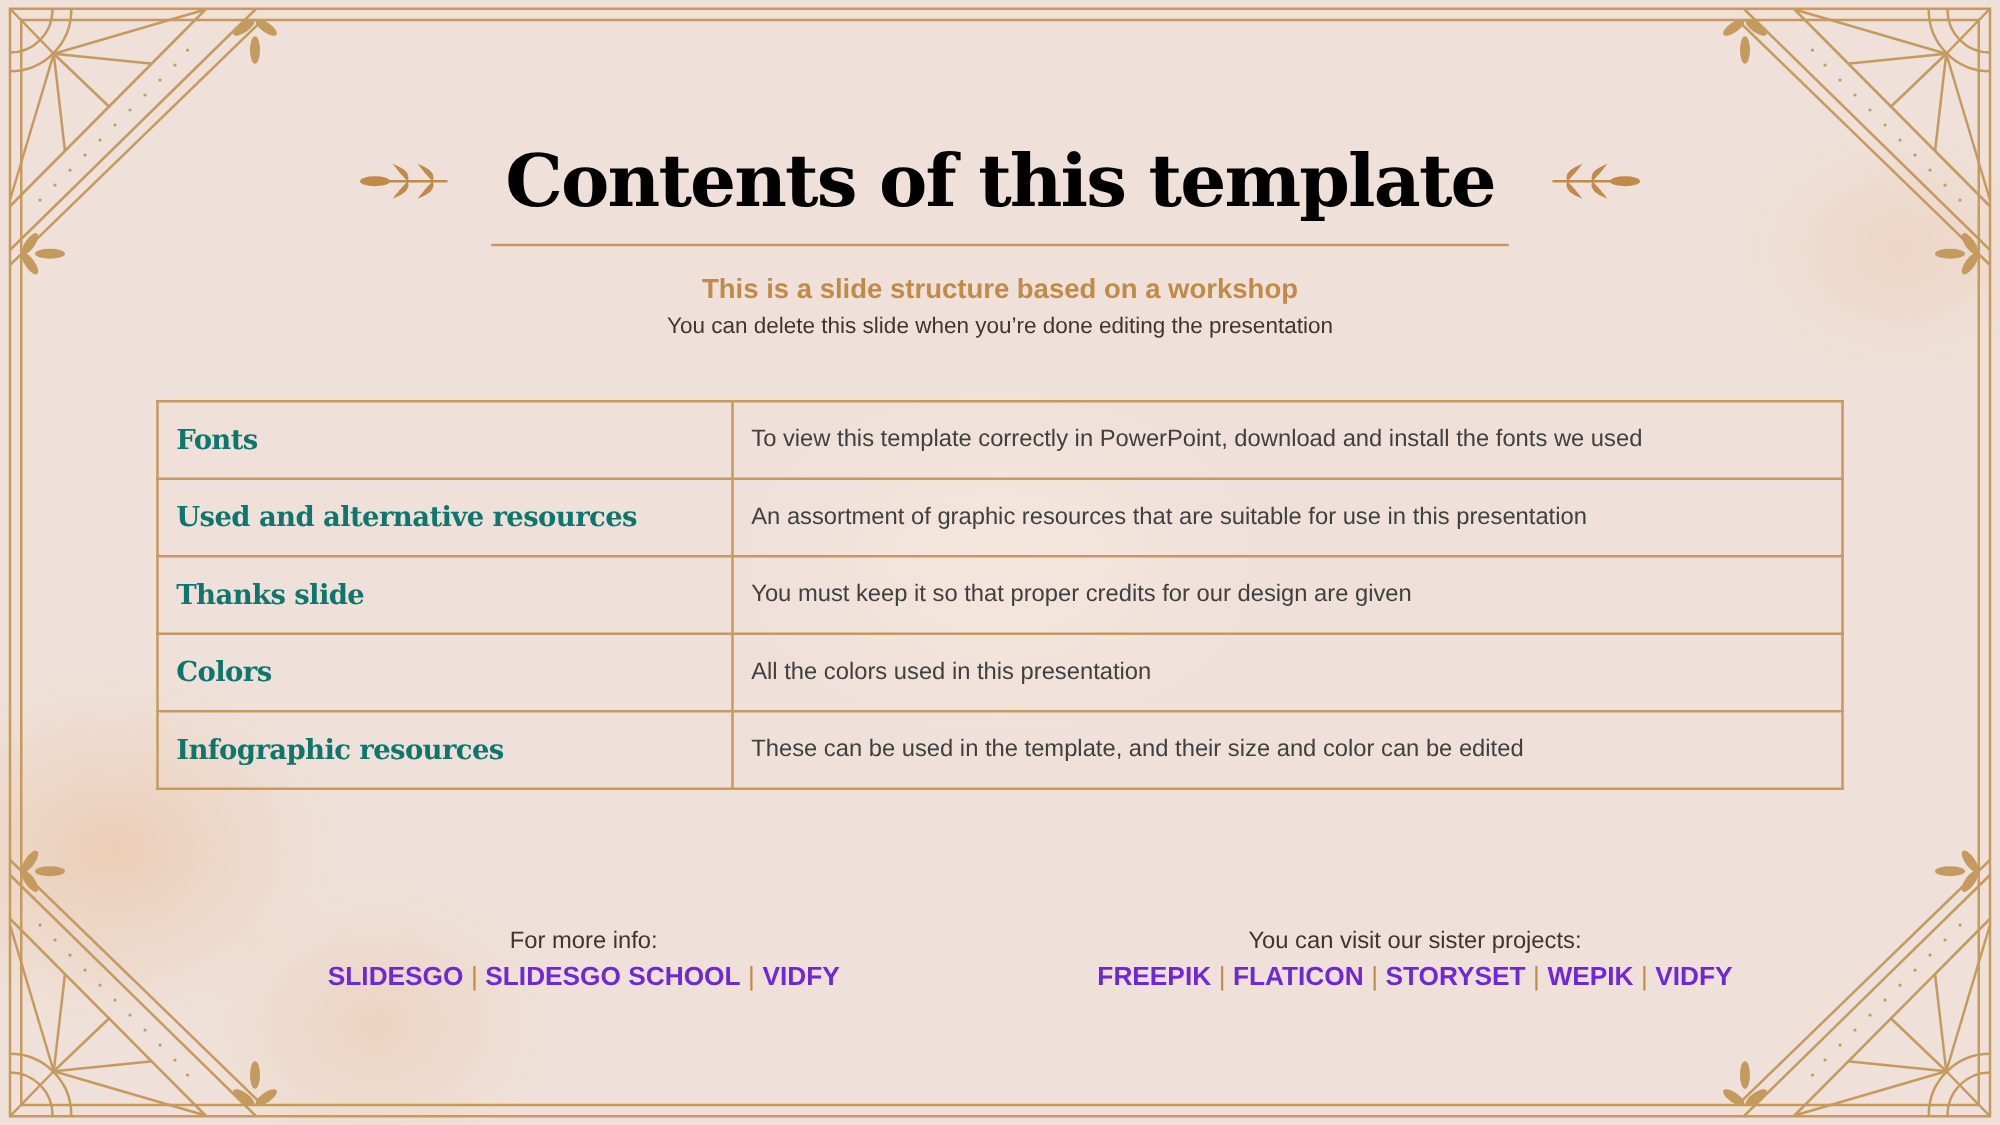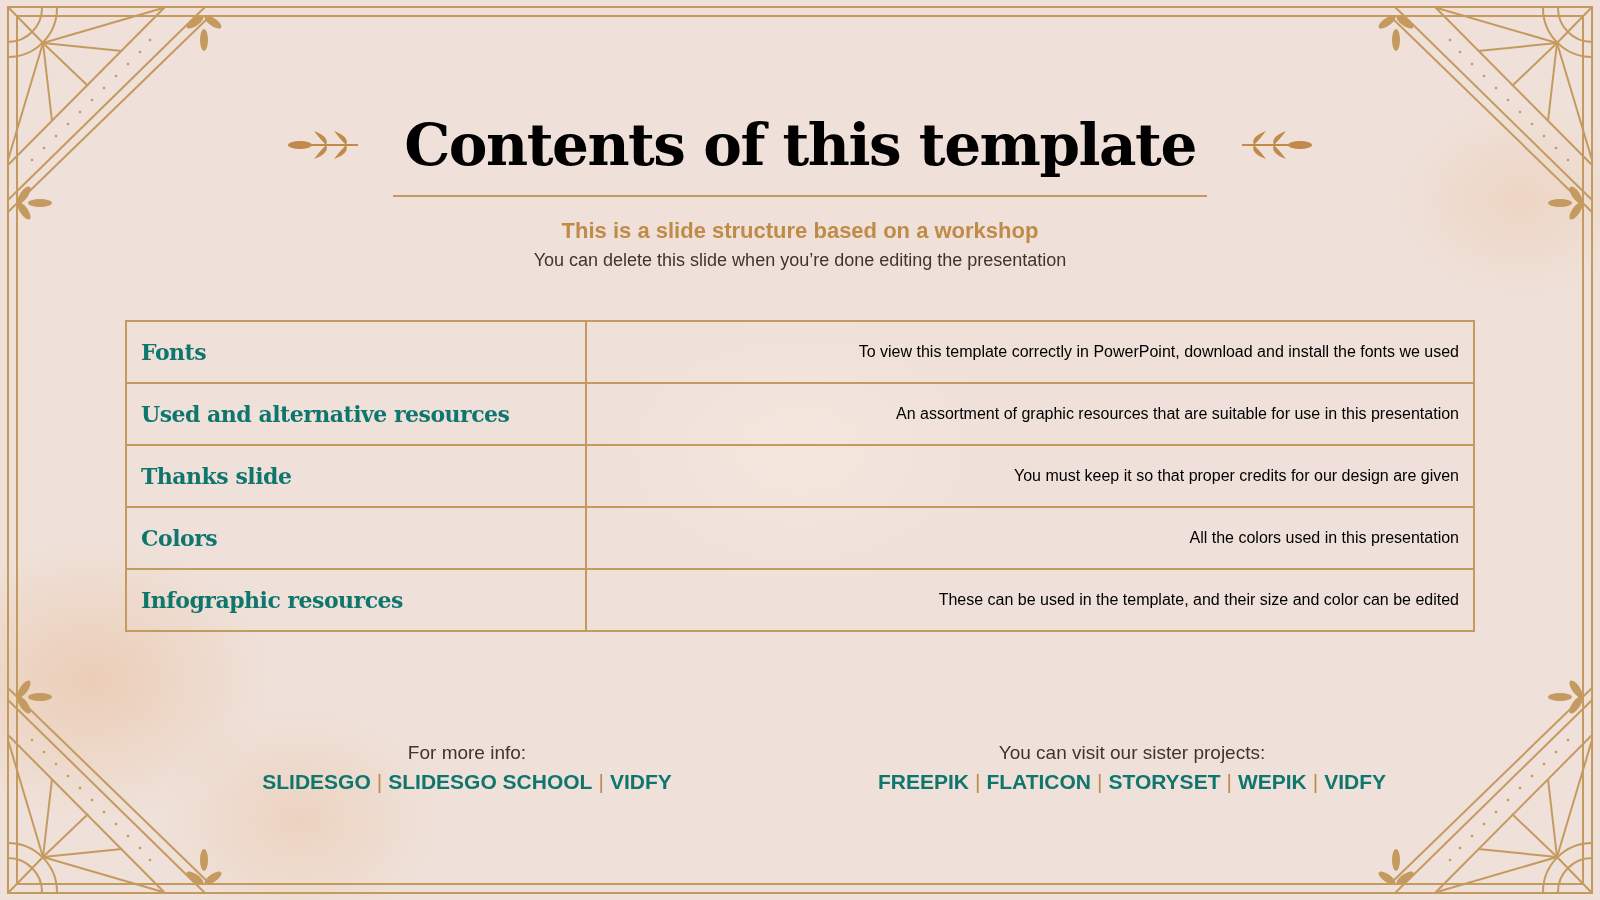--- a/index.html
+++ b/index.html
@@ -38,30 +38,30 @@
     position: absolute; top: 320px; left: 125px; width: 1350px;
     border-collapse: collapse;
   }
   table.contents td {
     border: 2px solid #c49a5f; height: 60px; padding: 0 14px; vertical-align: middle;
   }
   td.key {
     width: 430px; font-family: "DejaVu Serif", serif; font-weight: bold;
     font-size: 22px; color: #0f766e; letter-spacing: -0.5px;
   }
-  td.val { font-size: 16px; color: #000000; text-align: right; }
+  td.val { font-size: 19px; color: #404040; }
   .footer-col {
     position: absolute; top: 742px; text-align: center;
   }
   .footer-label { font-size: 19px; color: #3f3430; }
   .footer-links {
     margin-top: 6px; font-weight: bold; font-size: 21px; color: #c08a48;
   }
   .footer-links span.sep { font-weight: normal; margin: 0 6px; color: #c08a48; }
-  .footer-links a { color: #0f766e; text-decoration: none; }
+  .footer-links a { color: #6d28d9; text-decoration: none; }
 </style>
 </head>
 <body>
 
 <svg class="frame" width="1600" height="900" viewBox="0 0 1600 900">
   <g fill="none" stroke="#c49a5f" stroke-width="2">
     <rect x="8" y="7" width="1584" height="886"></rect>
     <rect x="17" y="16" width="1566" height="868"></rect>
   </g>
 

